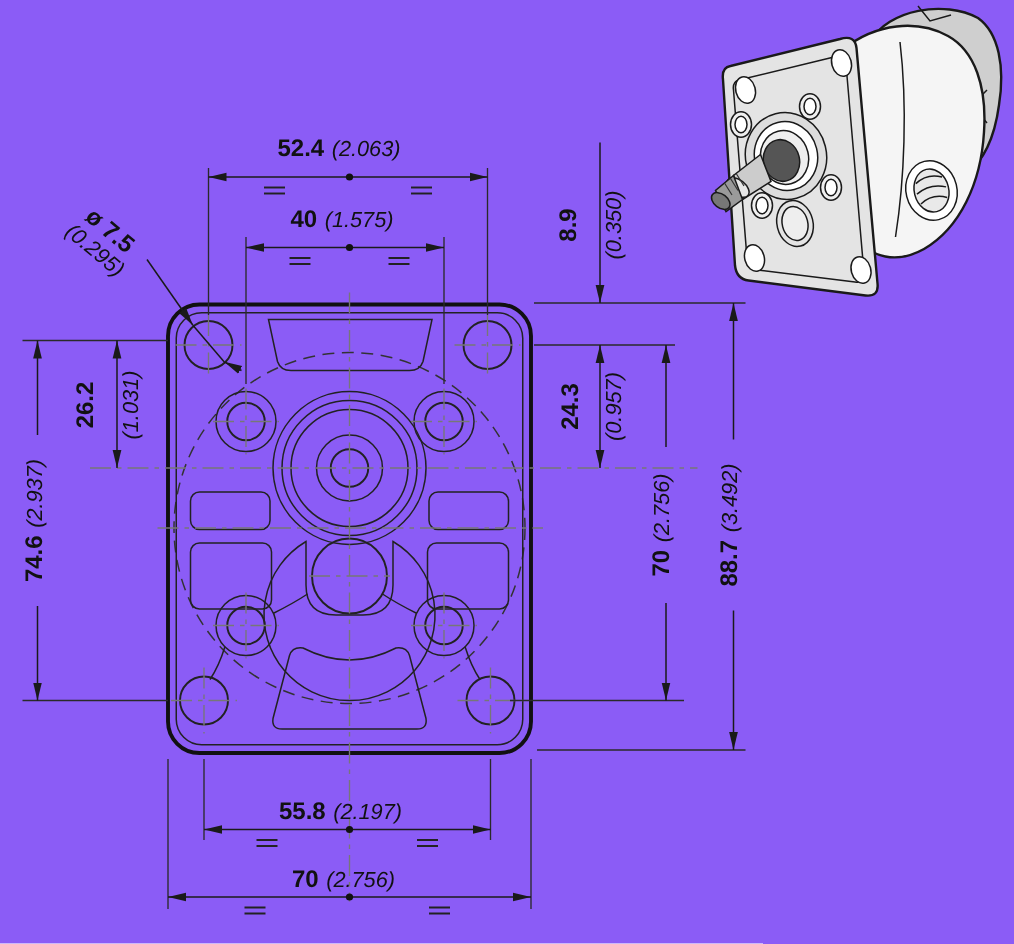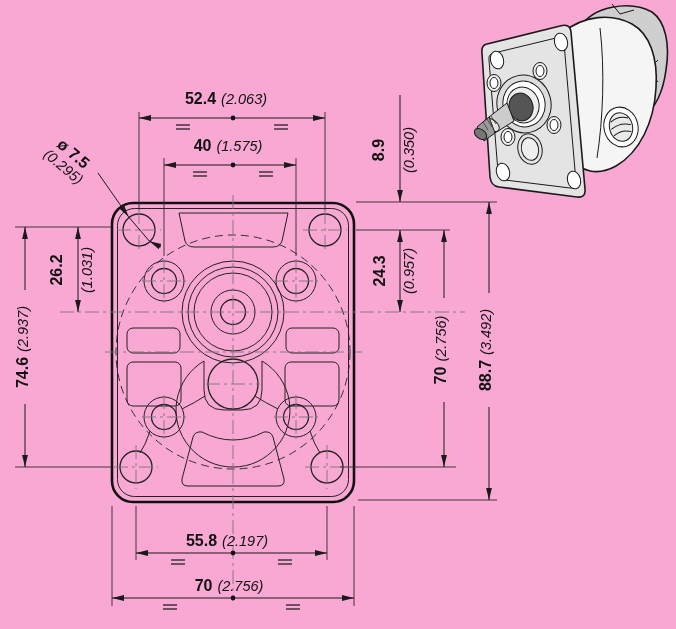--- a/index.html
+++ b/index.html
@@ -1,16 +1,16 @@
 <!DOCTYPE html>
 <html><head>
 <meta charset="utf-8">
 <style>
   html,body{margin:0;padding:0;background:#ffffff;}
-  .stage{width:676px;height:629px;position:relative;background:#f9a8d4;overflow:hidden;}
+  .stage{width:676px;height:629px;position:relative;background:#8b5cf6;overflow:hidden;}
   svg{display:block;}
   text{font-family:"Liberation Sans","DejaVu Sans",sans-serif;fill:#111;}
   .mm{font-weight:bold;font-size:16px;}
   .inch{font-style:italic;font-size:14.5px;}
   .thin{stroke:#2a2a2a;stroke-width:0.9;fill:none;}
   .dim{stroke:#1a1a1a;stroke-width:1;fill:none;}
   .edge{stroke:#111;stroke-width:2.6;fill:none;}
   .face{stroke:#222;stroke-width:1;fill:none;}
   .hole{stroke:#222;stroke-width:1.3;fill:none;}
   .cl{stroke:#777;stroke-width:0.9;fill:none;stroke-dasharray:14 4 3 4;}

